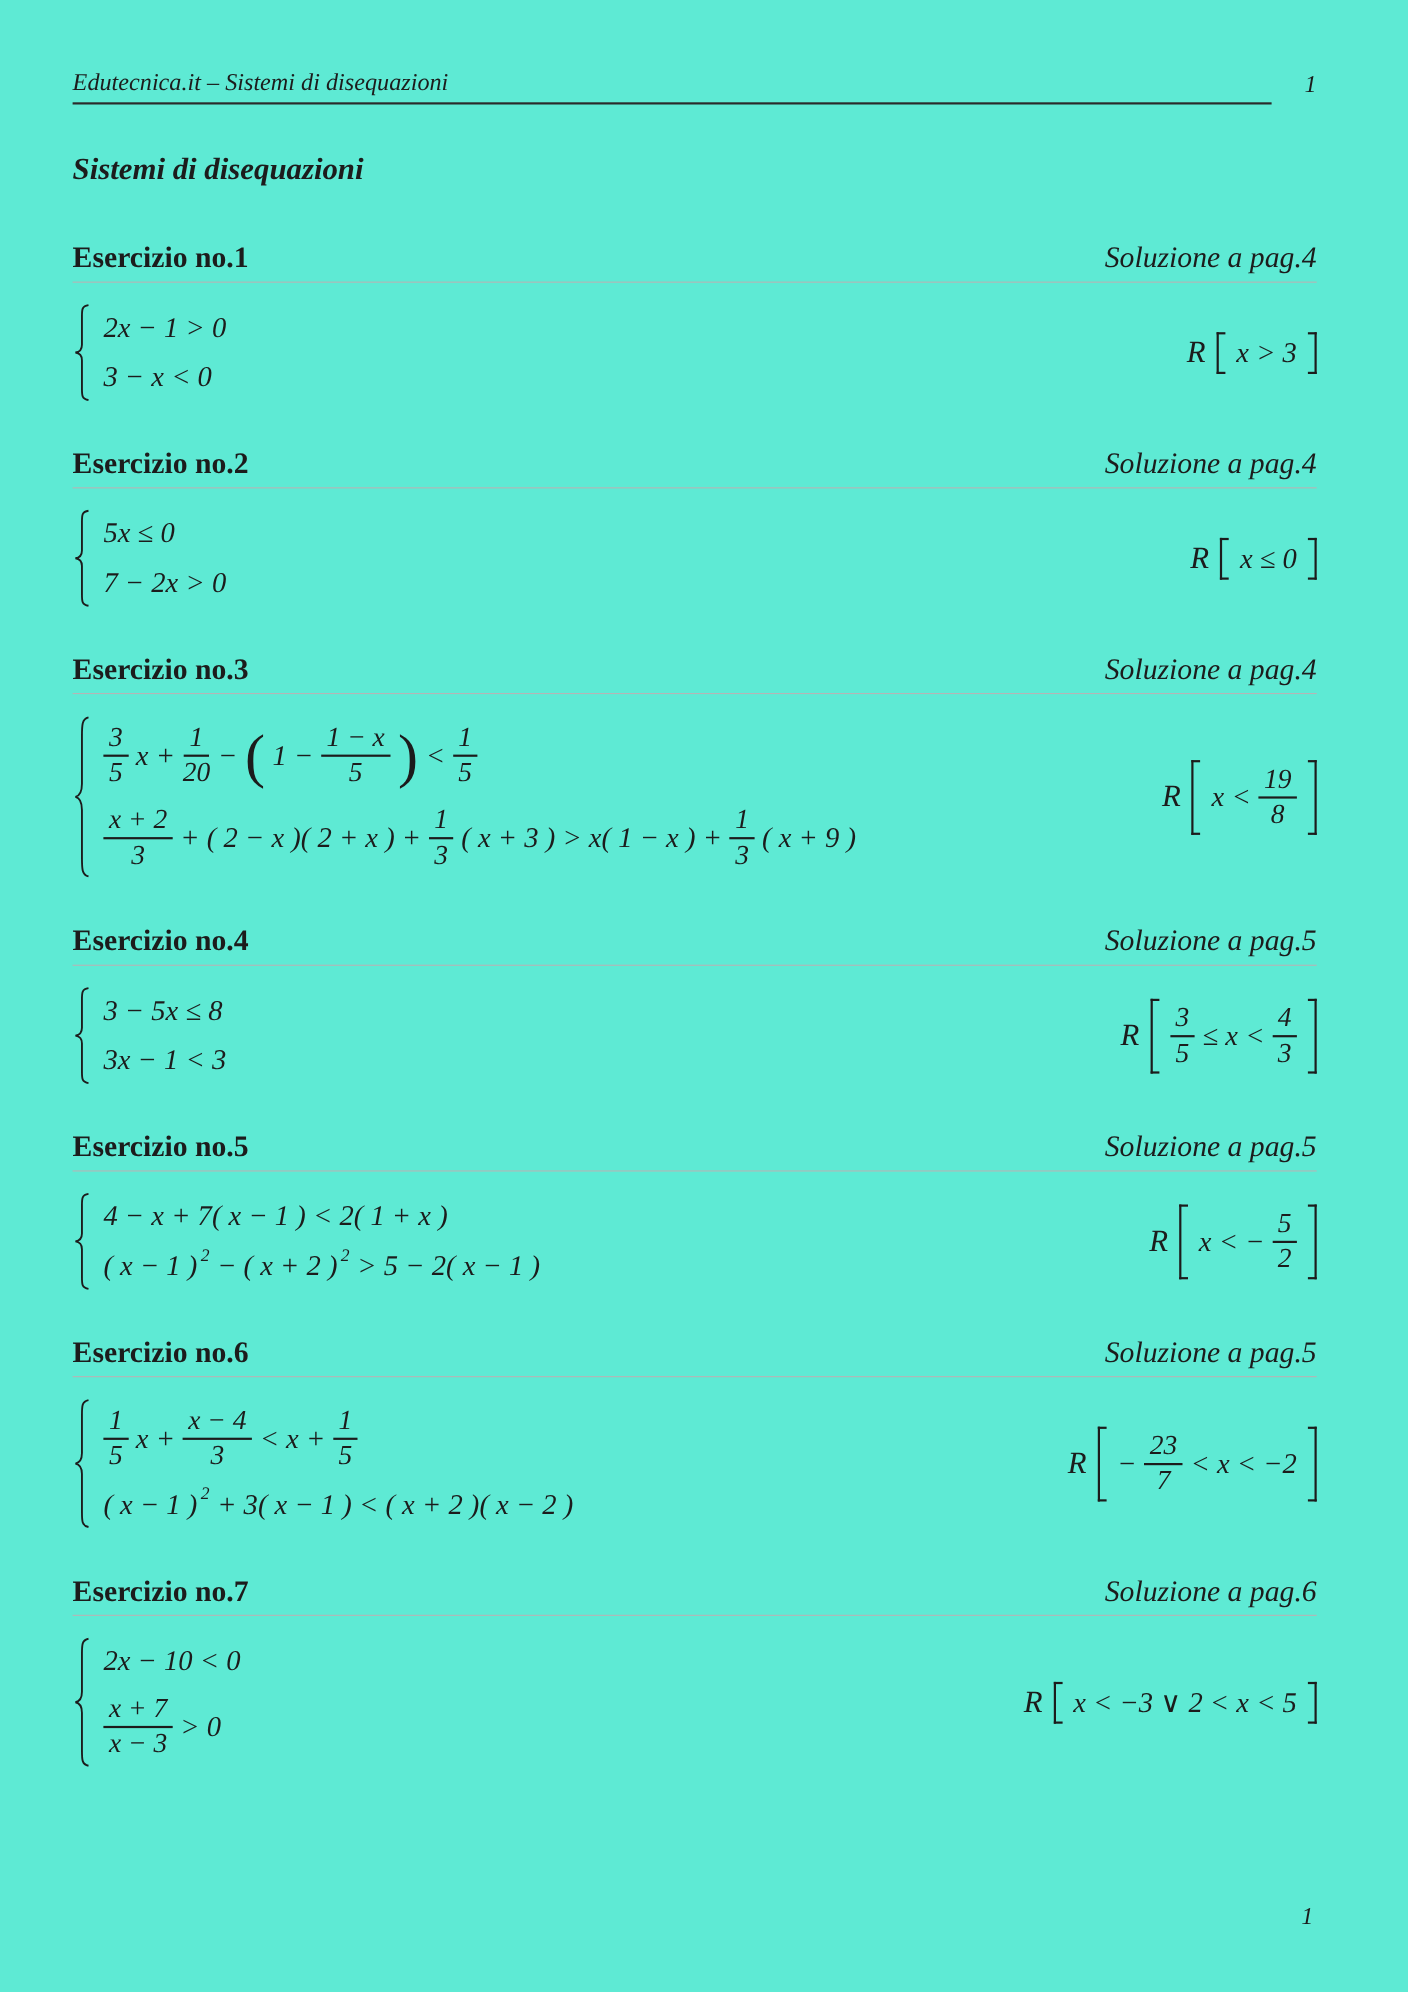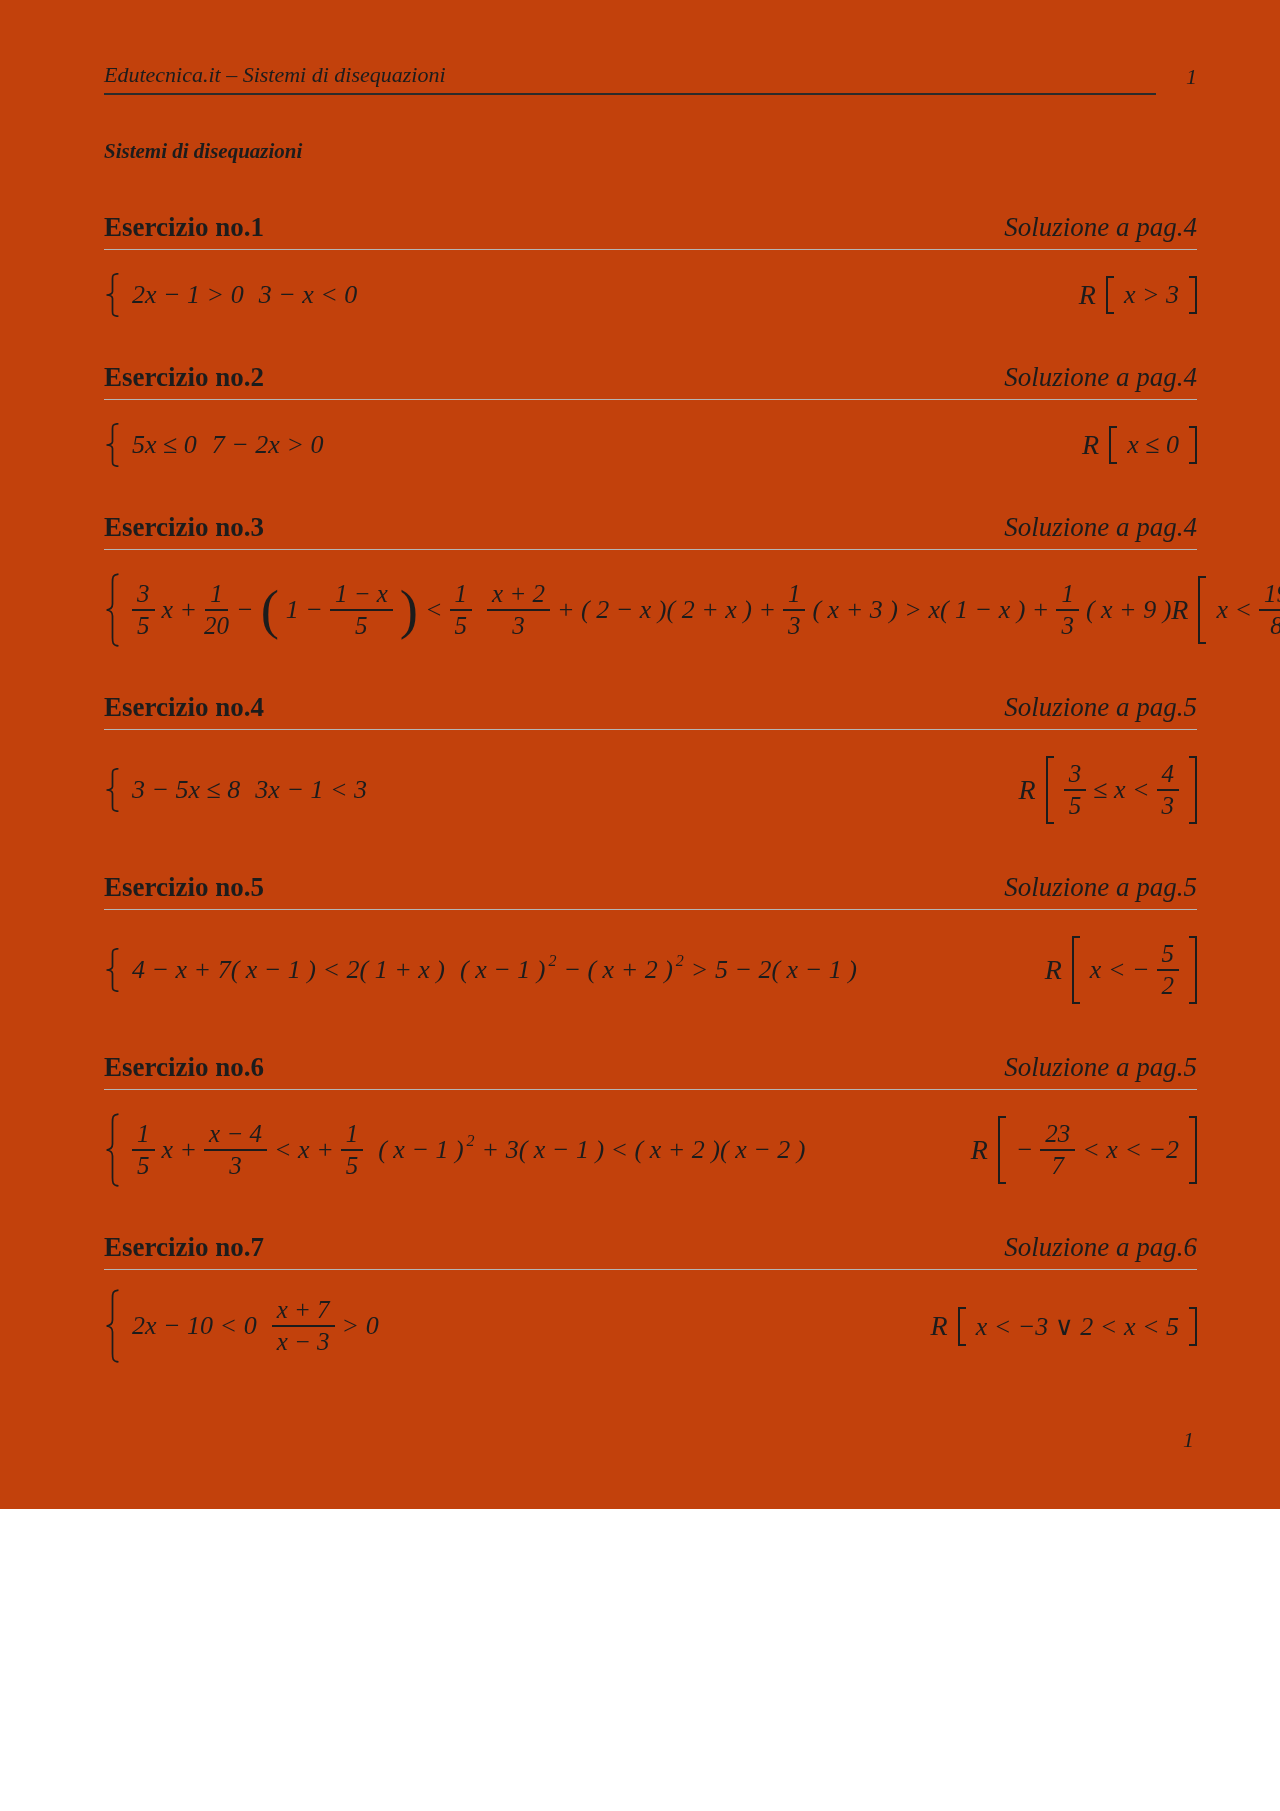--- a/index.html
+++ b/index.html
@@ -1,49 +1,49 @@
 <!DOCTYPE html>
 <html><head>
 <meta charset="utf-8">
 <style>
   * { margin:0; padding:0; box-sizing:border-box; }
   html,body { background:#ffffff; }
   .page {
     position:relative;
-    width:1280px; height:1509px;
-    background:#c2410c;
+    width:1280px; height:1811px;
+    background:#5eead4;
     color:#1c1c1c;
     font-family:"Liberation Serif","DejaVu Serif",serif;
-    padding:62px 83px 0 104px;
+    padding:62px 83px 0 66px;
     overflow:hidden;
   }
 
   
   .doc-header { display:flex; align-items:flex-end; }
   .header-underline { flex:1; border-bottom:2px solid #2b2b2b; padding-bottom:5px; }
   .header-title { font-style:italic; font-size:22px; }
   .header-pageno { font-style:italic; font-size:22px; margin-left:30px; padding-bottom:5px; }
 
   
-  .doc-title { margin-top:44px; font-size:21px; font-weight:bold; font-style:italic; }
+  .doc-title { margin-top:44px; font-size:28px; font-weight:bold; font-style:italic; }
 
   
   .exercise { margin-top:48px; }
   .ex-head {
     display:flex; justify-content:space-between; align-items:flex-end;
     border-bottom:1px solid #b5b5b5; padding-bottom:6px;
   }
   .ex-label { font-weight:bold; font-size:27px; }
   .ex-sol   { font-style:italic; font-size:27px;margin-left:43px; }
 
   .ex-body { display:flex; justify-content:space-between; align-items:center; margin-top:26px; }
 
   .system { position:relative; padding-left:28px; }
   .brace  { position:absolute; left:0; top:-7px; bottom:-7px; width:17px; height:calc(100% + 14px); }
-  .sys-lines { display:flex; flex-direction:row; gap:15px; }
+  .sys-lines { display:flex; flex-direction:column; gap:15px; }
 
   .math-line {
     display:flex; align-items:center; gap:7px;
     font-style:italic; font-size:26px; white-space:pre; flex-wrap:nowrap;
   }
   .mtxt { white-space:pre; }
   .frac { display:inline-flex; flex-direction:column; align-items:center; line-height:1.12; font-size:25px; }
   .frac .num { border-bottom:2px solid #1c1c1c; padding:0 5px 1px; }
   .frac .den { padding-top:1px; }
   .sup  { font-size:16px; transform:translateY(-9px); margin-left:-4px; }

